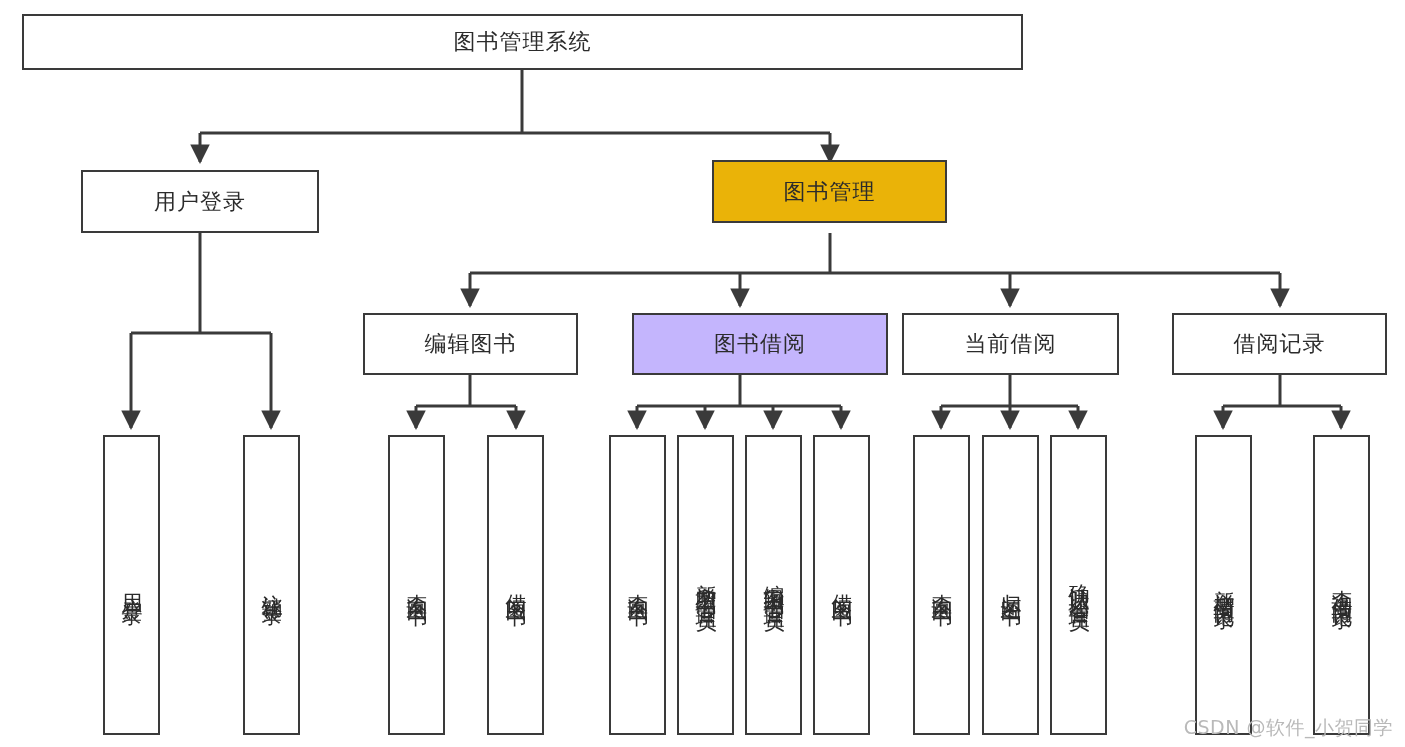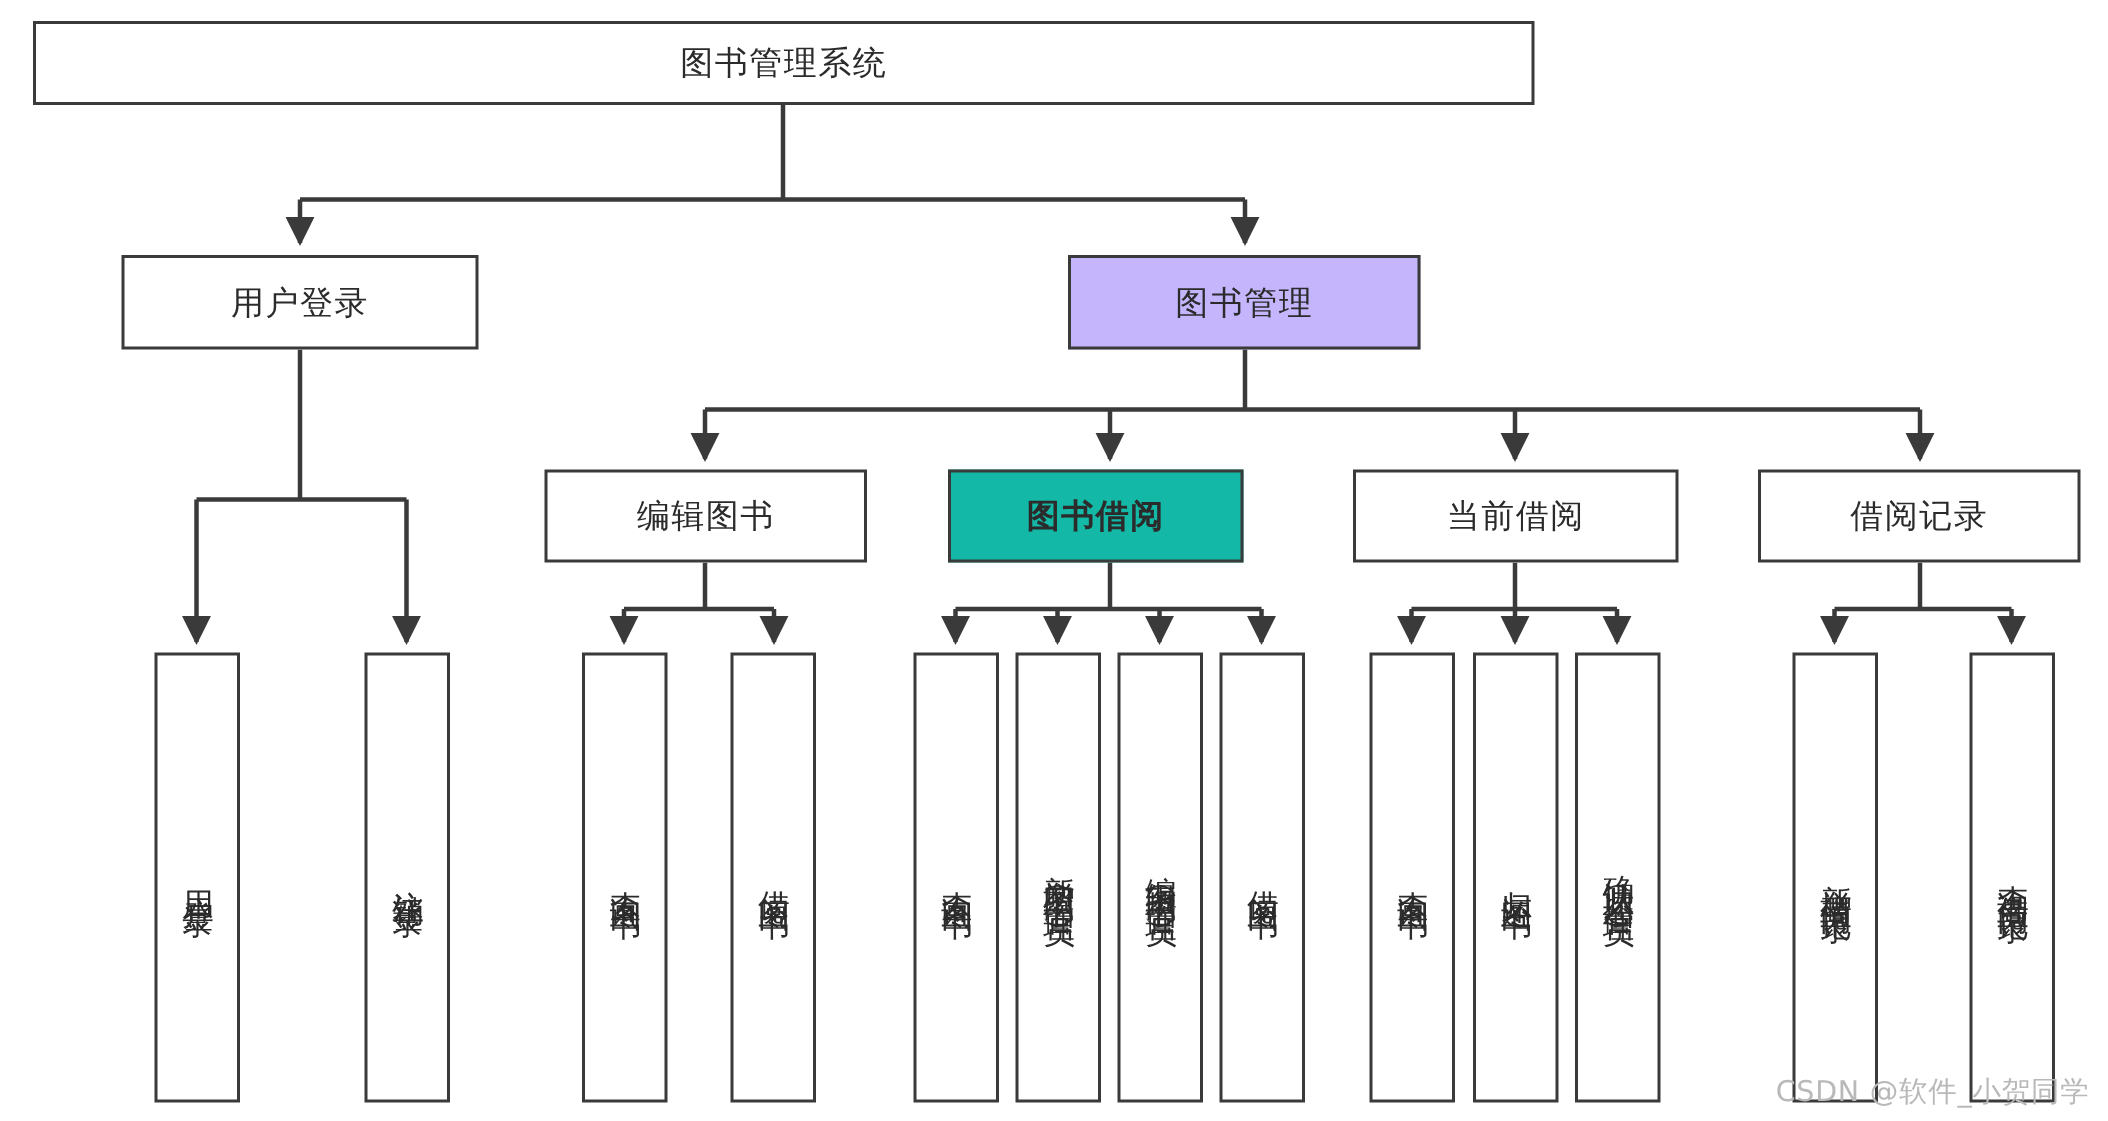--- a/index.html
+++ b/index.html
@@ -119,28 +119,28 @@
     </g>
   </svg>
 
   <div class="node horiz" style="left: 22px; top: 14px; width: 1001px; height: 56px; border-color: rgb(58, 58, 58); color: rgb(43, 43, 43); background: rgb(255, 255, 255);">
     <span class="hlabel">图书管理系统</span>
   </div>
 
   <div class="node horiz" style="left: 81px; top: 170px; width: 238px; height: 63px; border-color: rgb(58, 58, 58); color: rgb(43, 43, 43); background: rgb(255, 255, 255);">
     <span class="hlabel">用户登录</span>
   </div>
-  <div class="node horiz" style="left: 712px; top: 170px; width: 235px; height: 63px; border-color: rgb(58, 58, 58); color: rgb(43, 43, 43); background: #c4b5fd;">
+  <div class="node horiz" style="left: 712px; top: 160px; width: 235px; height: 63px; border-color: rgb(58, 58, 58); color: rgb(43, 43, 43); background: #eab308;">
     <span class="hlabel">图书管理</span>
   </div>
 
   <div class="node horiz" style="left: 363px; top: 313px; width: 215px; height: 62px; border-color: rgb(58, 58, 58); color: rgb(43, 43, 43); background: rgb(255, 255, 255);">
     <span class="hlabel">编辑图书</span>
   </div>
-  <div class="node horiz" style="left: 632px; top: 313px; width: 197px; height: 62px; border-color: rgb(58, 58, 58); color: rgb(43, 43, 43); background: #14b8a6; font-weight: bold;">
+  <div class="node horiz" style="left: 632px; top: 313px; width: 256px; height: 62px; border-color: rgb(58, 58, 58); color: rgb(43, 43, 43); background: #c4b5fd;">
     <span class="hlabel">图书借阅</span>
   </div>
   <div class="node horiz" style="left: 1172px; top: 313px; width: 215px; height: 62px; border-color: rgb(58, 58, 58); color: rgb(43, 43, 43); background: rgb(255, 255, 255);">
     <span class="hlabel">借阅记录</span>
   </div>
   <div class="node horiz" style="left: 902px; top: 313px; width: 217px; height: 62px; border-color: rgb(58, 58, 58); color: rgb(43, 43, 43); background: rgb(255, 255, 255);">
     <span class="hlabel">当前借阅</span>
   </div>
 
   <div class="node vert" style="left: 103px; top: 435px; width: 57px; height: 300px; border-color: rgb(58, 58, 58); color: rgb(43, 43, 43); background: rgb(255, 255, 255);">

